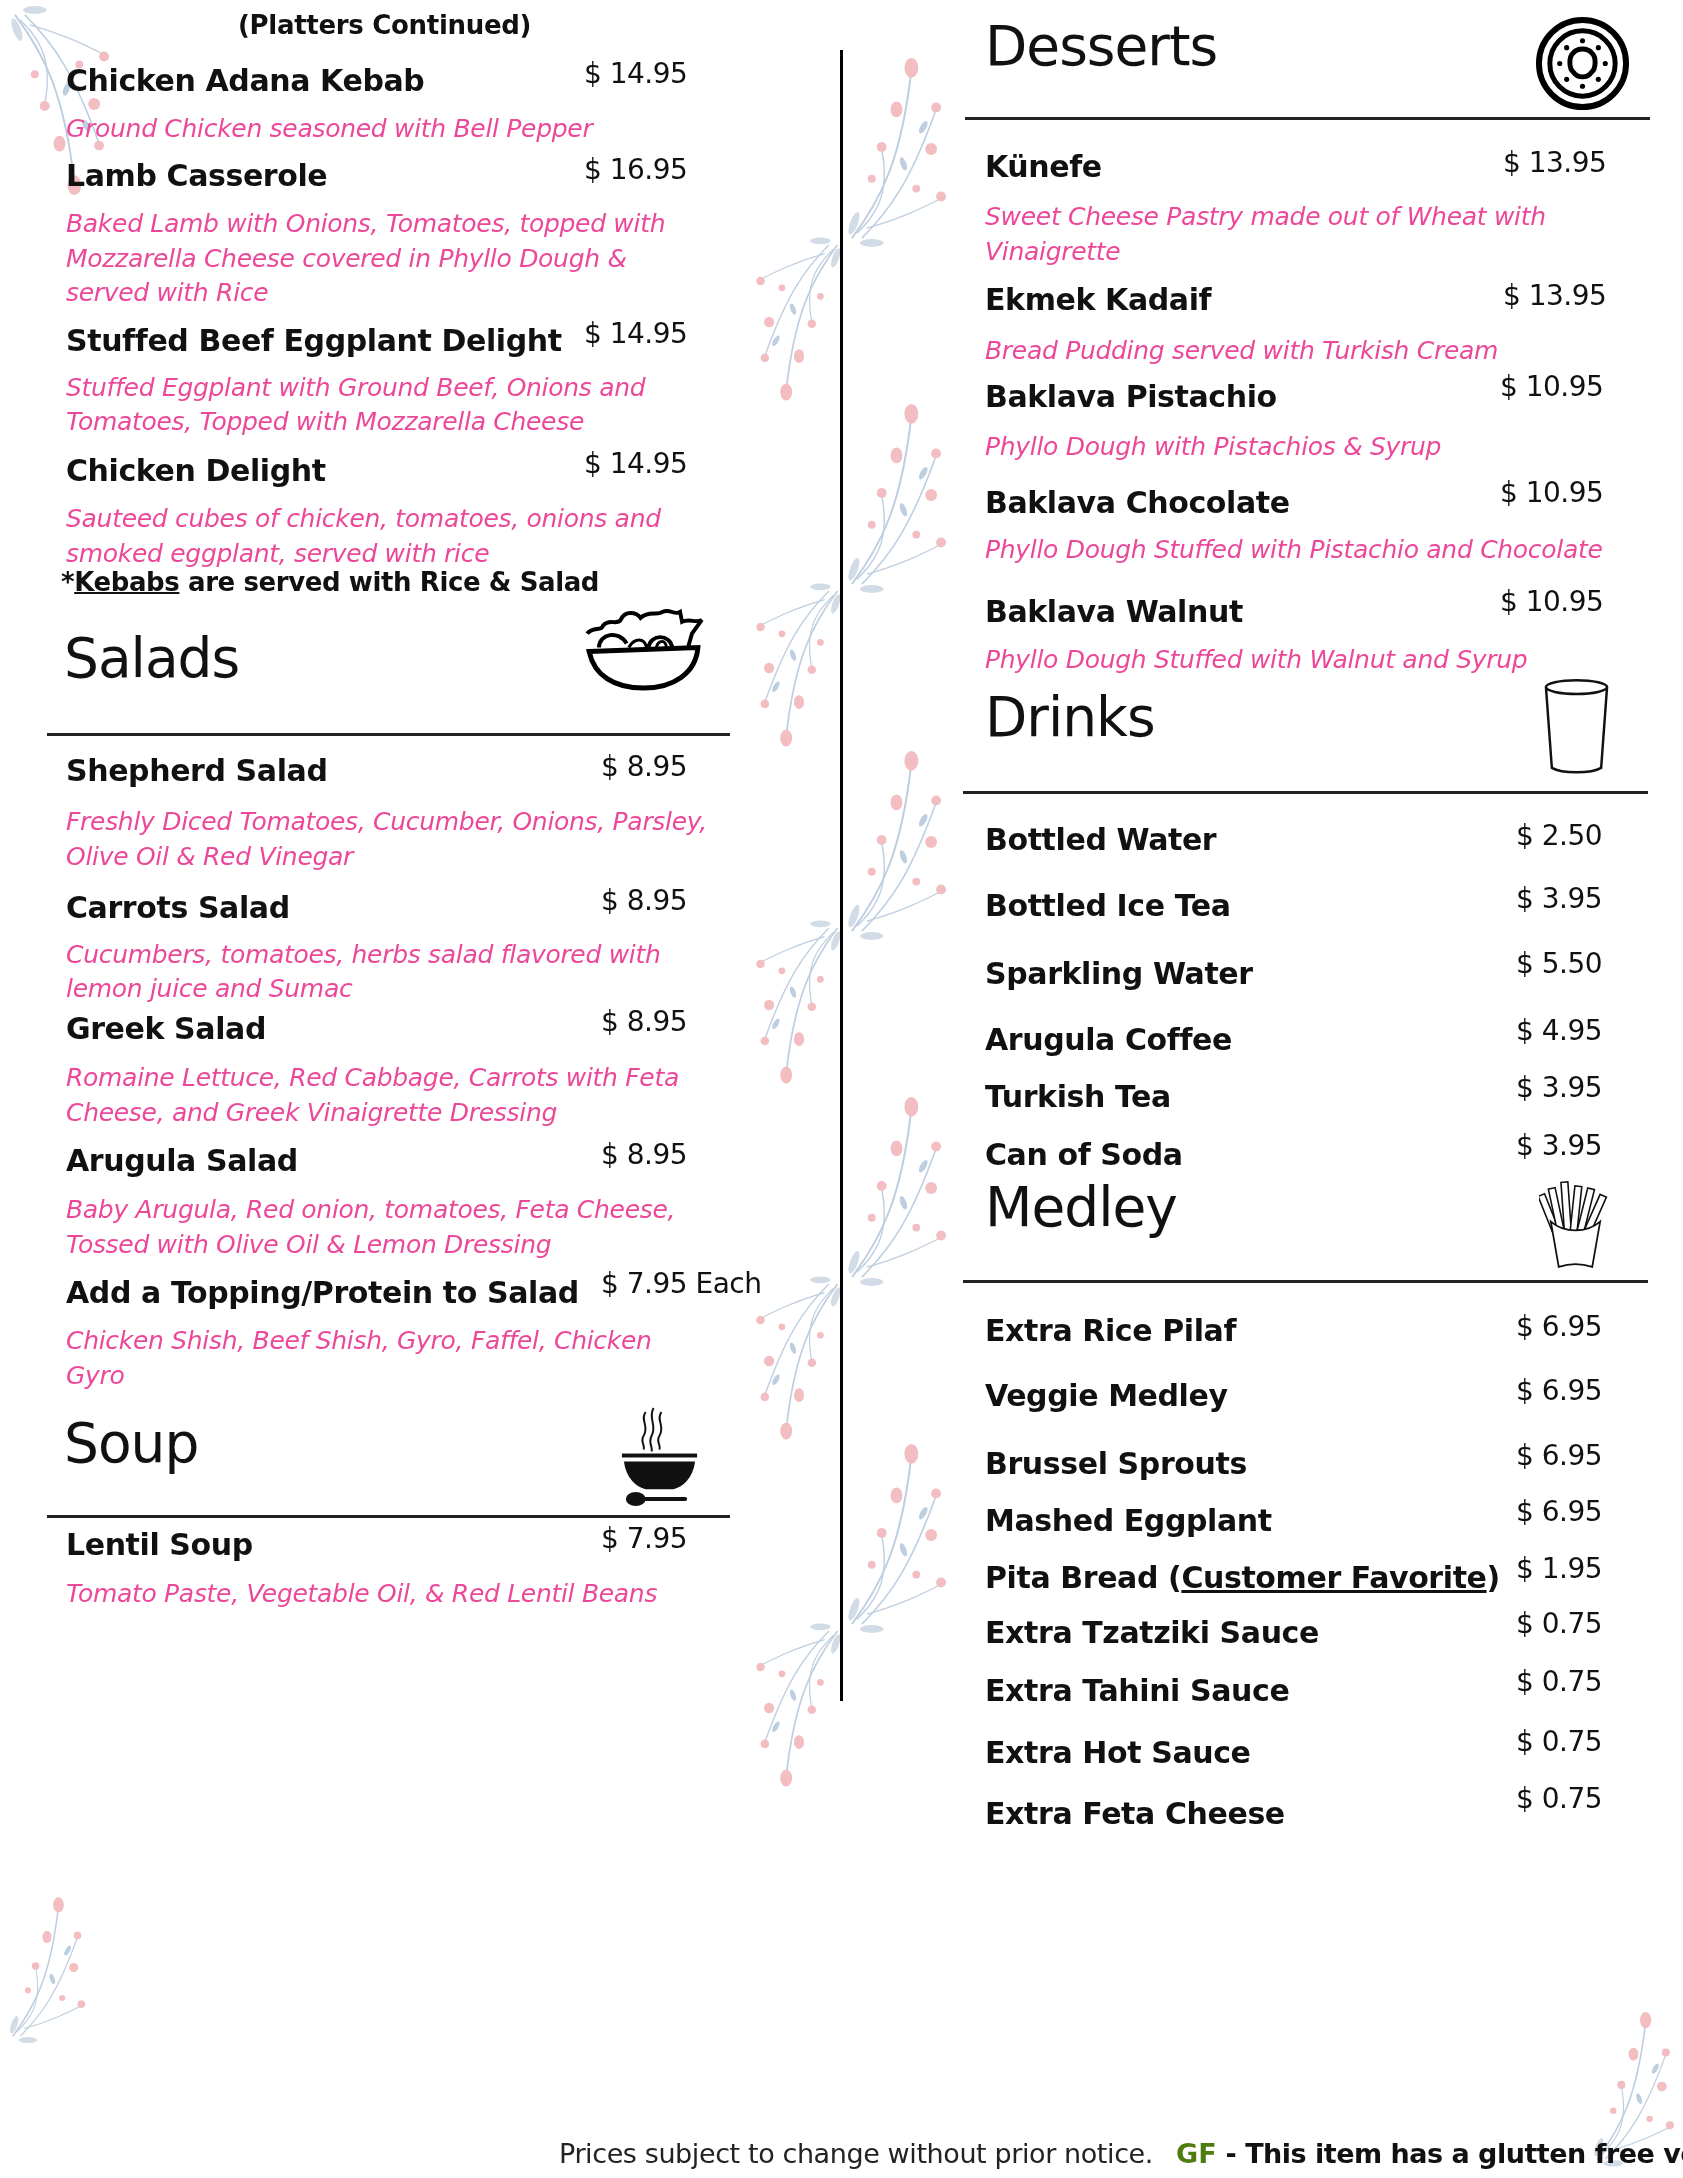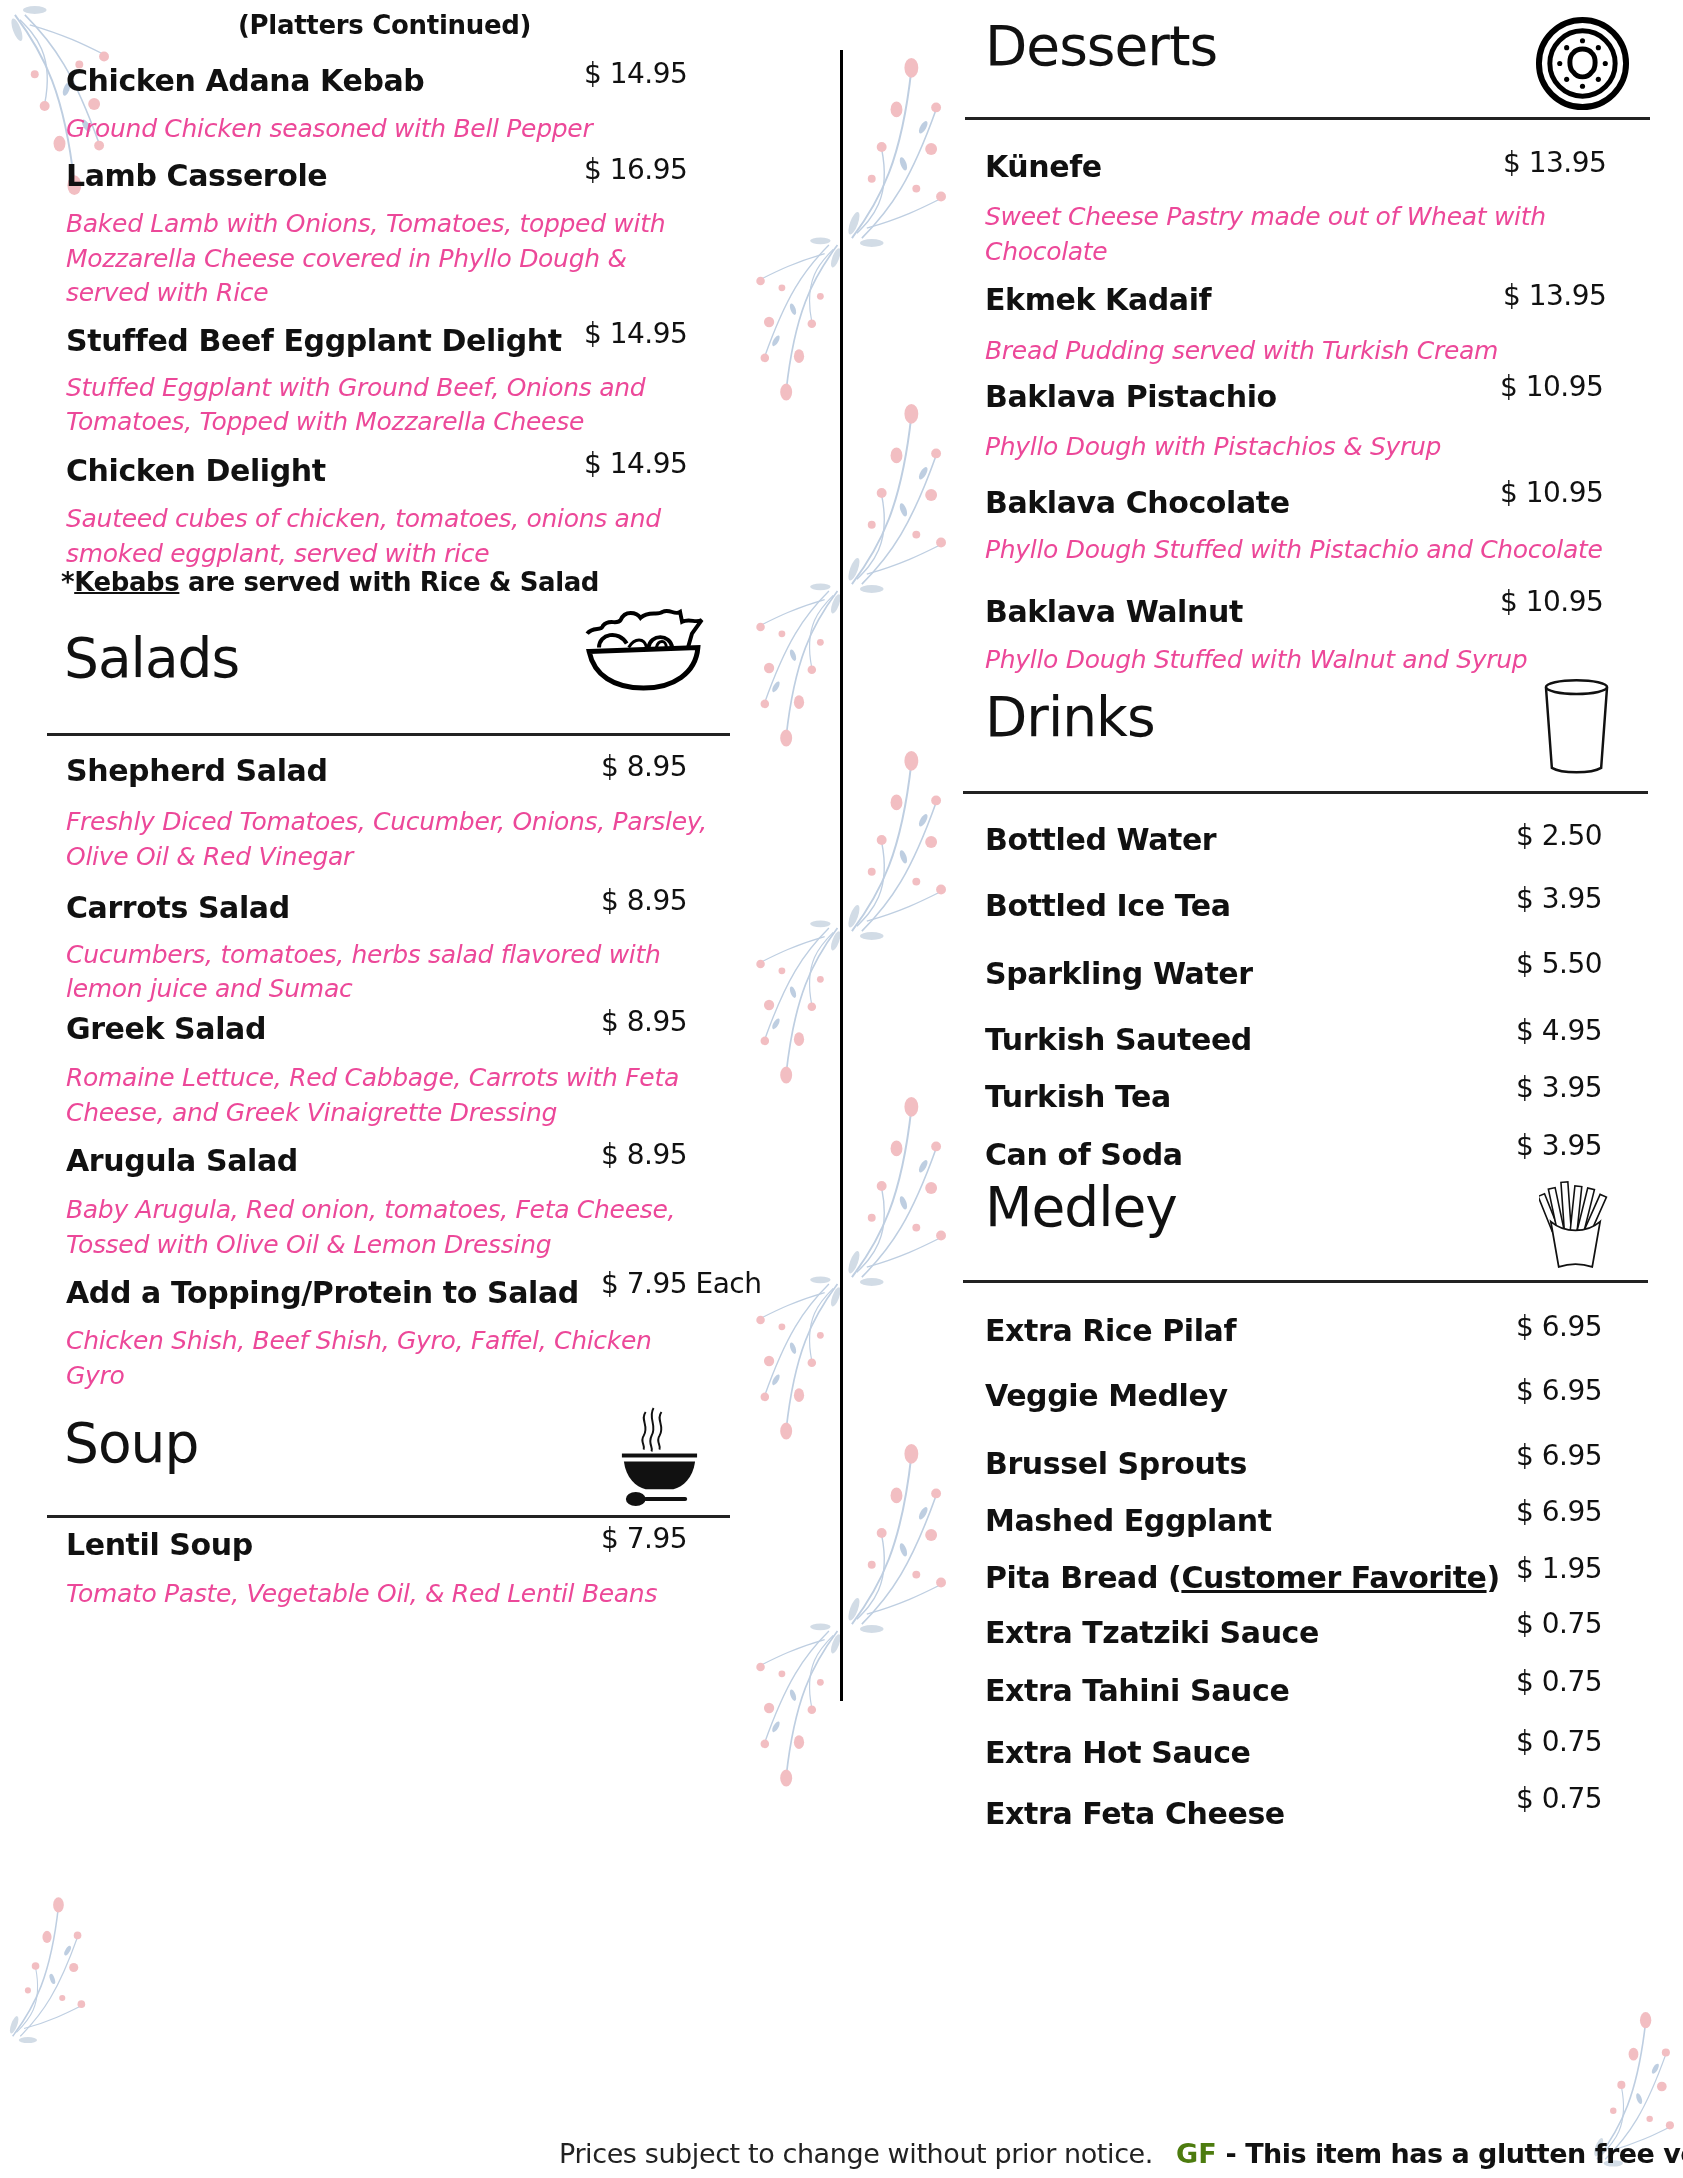--- a/index.html
+++ b/index.html
@@ -191,21 +191,21 @@
   <circle cx="33" cy="33" r="2.6" fill="#000"></circle>
     <circle cx="65" cy="33" r="2.6" fill="#000"></circle>
   <circle cx="33" cy="65" r="2.6" fill="#000"></circle>
     <circle cx="65" cy="65" r="2.6" fill="#000"></circle>
 </svg>
 <div class="hr" style="left:965px;top:117px;width:685px"></div>
 
 <div class="abs item-name" style="left:985px;top:149px">Künefe</div>
 <div class="abs price" style="left:1503px;top:146px">$ 13.95</div>
 <div class="abs desc" style="left:985px;top:199px">Sweet Cheese Pastry made out of Wheat with</div>
-<div class="abs desc" style="left:985px;top:234px">Chocolate</div>
+<div class="abs desc" style="left:985px;top:234px">Vinaigrette</div>
 
 <div class="abs item-name" style="left:985px;top:282px">Ekmek Kadaif</div>
 <div class="abs price" style="left:1503px;top:279px">$ 13.95</div>
 <div class="abs desc" style="left:985px;top:333px">Bread Pudding served with Turkish Cream</div>
 
 <div class="abs item-name" style="left:985px;top:379px">Baklava Pistachio</div>
 <div class="abs price" style="left:1500px;top:370px">$ 10.95</div>
 <div class="abs desc" style="left:985px;top:429px">Phyllo Dough with Pistachios &amp; Syrup</div>
 
 <div class="abs item-name" style="left:985px;top:485px">Baklava Chocolate</div>
@@ -222,21 +222,21 @@
   <path d="M4 10 L 10 92 C 20 98, 50 98, 60 92 L 66 10" fill="none" stroke="#111" stroke-width="2.5"></path>
 </svg>
 <div class="hr" style="left:963px;top:791px;width:685px"></div>
 
 <div class="abs item-name" style="left:985px;top:822px">Bottled Water</div>
 <div class="abs price" style="left:1516px;top:819px">$ 2.50</div>
 <div class="abs item-name" style="left:985px;top:888px">Bottled Ice Tea</div>
 <div class="abs price" style="left:1516px;top:882px">$ 3.95</div>
 <div class="abs item-name" style="left:985px;top:956px">Sparkling Water</div>
 <div class="abs price" style="left:1516px;top:947px">$ 5.50</div>
-<div class="abs item-name" style="left:985px;top:1022px">Turkish Sauteed</div>
+<div class="abs item-name" style="left:985px;top:1022px">Arugula Coffee</div>
 <div class="abs price" style="left:1516px;top:1014px">$ 4.95</div>
 <div class="abs item-name" style="left:985px;top:1079px">Turkish Tea</div>
 <div class="abs price" style="left:1516px;top:1071px">$ 3.95</div>
 <div class="abs item-name" style="left:985px;top:1137px">Can of Soda</div>
 <div class="abs price" style="left:1516px;top:1129px">$ 3.95</div>
 
 <div class="abs heading" style="left:985px;top:1175px">Medley</div>
 <svg class="icon" style="left:1539px;top:1180px" width="71" height="91" viewBox="0 0 72 92">
   <g fill="#fff" stroke="#111" stroke-width="1.6">
     <rect x="6" y="14" width="7" height="38" transform="rotate(-22 9 33)"></rect>

